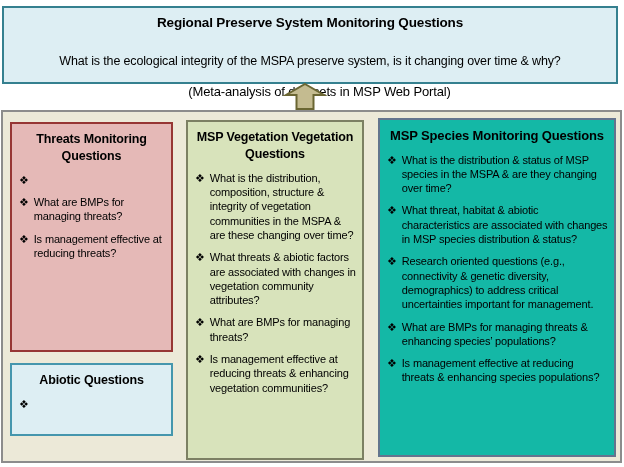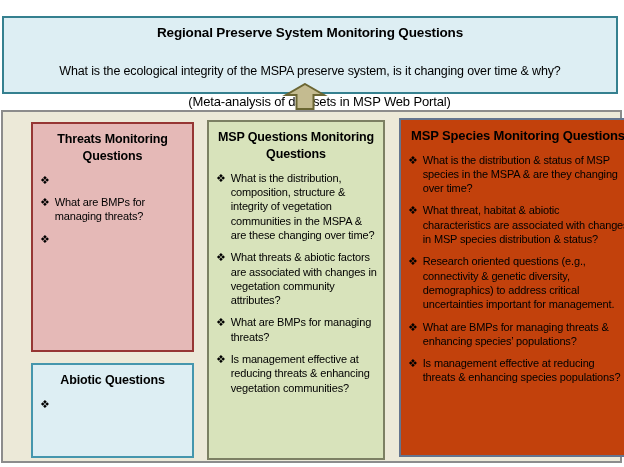--- a/index.html
+++ b/index.html
@@ -13,21 +13,21 @@
     position: relative;
     width: 624px;
     height: 467px;
     background: #ffffff;
     overflow: hidden;
   }
 
   
   .top-box {
     position: absolute;
-    left: 2px; top: 16px;
+    left: 2px; top: 6px;
     width: 616px; height: 78px;
     background: #ddeef3;
     border: 2px solid #35808f;
     text-align: center;
     padding-top: 7px;
   }
   .top-title  { font-size: 13.5px; font-weight: bold; }
   .top-subtitle { font-size: 12.5px; margin-top: 24px; }
   .top-note   { font-size: 13px; margin-top: 16px; padding-left: 19px; }
 
@@ -43,21 +43,20 @@
     position: absolute;
     left: 1px; top: 110px;
     width: 621px; height: 353px;
     background: #ece9d8;
     border: 2px solid #8c8c8c;
   }
 
   .qbox {
     position: absolute;
     padding: 4px 6px 12px 6px;
-    margin-left: 21px;
   }
   .qbox .box-title {
     font-size: 12.5px;
     font-weight: bold;
     text-align: center;
     margin: 3px 0 8px 0;
     line-height: 1.35;
   }
   .bullet {
     display: flex;
@@ -74,34 +73,34 @@
   }
 
   .box-threats {
     left: 7px; top: 10px;
     width: 163px; height: 230px;
     background: #e5b9b7;
     border: 2px solid #963634;
   }
   .box-abiotic {
     left: 7px; top: 251px;
-    width: 163px; height: 95px;
+    width: 163px; height: 73px;
     background: #ddeef3;
     border: 2px solid #4596ad;
   }
   .box-vegetation {
     left: 183px; top: 8px;
     width: 178px; height: 340px;
     background: #d8e3bb;
     border: 2px solid #7c8063;
   }
   .box-species {
     left: 375px; top: 6px;
     width: 238px; height: 339px;
-    background: #c2410c;
+    background: #14b8a6;
     border: 2px solid #64748e;
   }
   .box-species .box-title { font-size: 13px; }
 </style>
 </head>
 <body>
 
 <div class="canvas">
 
   <div class="top-box">
@@ -122,32 +121,33 @@
       <div class="box-title">Threats Monitoring Questions</div>
       <div class="bullet">
         <span class="glyph">❖</span>
       </div>
       <div class="bullet">
         <span class="glyph">❖</span>
         <span>What are BMPs for managing threats?</span>
       </div>
       <div class="bullet">
         <span class="glyph">❖</span>
+        <span>Is management effective at reducing threats?</span>
       </div>
     </div>
 
     <div class="qbox box-abiotic">
       <div class="box-title">Abiotic Questions</div>
       <div class="bullet">
         <span class="glyph">❖</span>
       </div>
     </div>
 
     <div class="qbox box-vegetation">
-      <div class="box-title">MSP Questions Monitoring  Questions</div>
+      <div class="box-title">MSP Vegetation Vegetation  Questions</div>
       <div class="bullet">
         <span class="glyph">❖</span>
         <span>What is the distribution, composition, structure &amp; integrity of vegetation communities in the MSPA &amp; are these changing over time?</span>
       </div>
       <div class="bullet">
         <span class="glyph">❖</span>
         <span>What threats &amp; abiotic factors are associated with changes in vegetation community attributes?</span>
       </div>
       <div class="bullet">
         <span class="glyph">❖</span>

